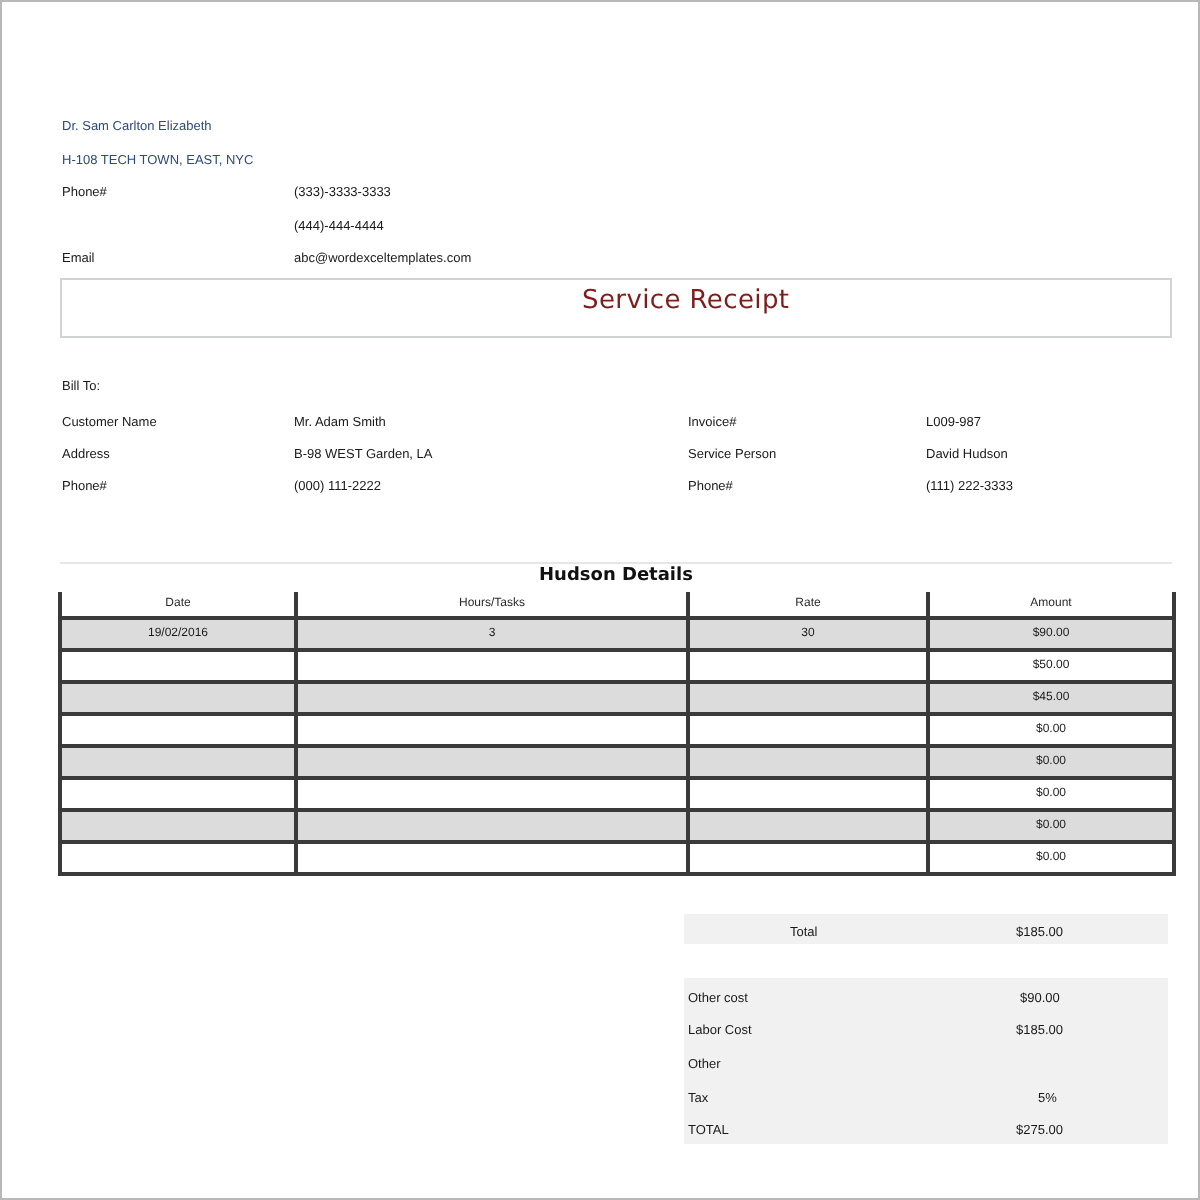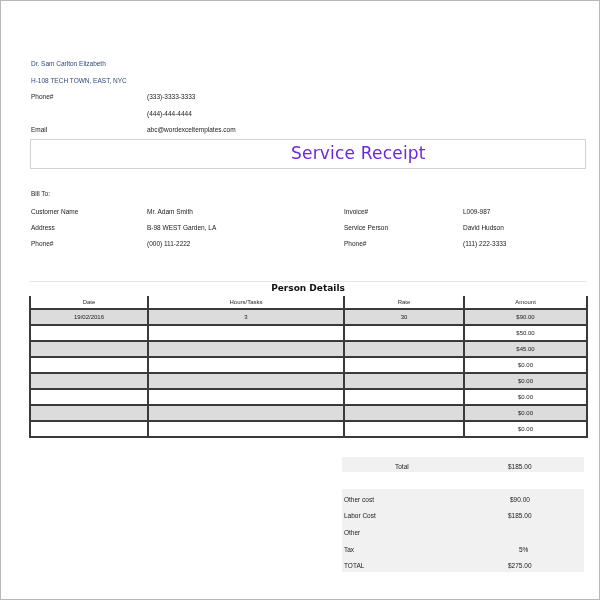--- a/index.html
+++ b/index.html
@@ -9,22 +9,22 @@
   .abs { position: absolute; white-space: nowrap; font-size: 6.5px; line-height: 8px; }
   .company { color: #2e4a7a; }
   .lbl { color: #1a1a1a; }
   .val { color: #1a1a1a; }
   .title-box {
     position: absolute; left: 30px; top: 139px; width: 556px; height: 30px;
     border: 1px solid #cfd3d8; background: #fff;
   }
   .title-text {
     position: absolute; left: 291px; top: 143px;
-    font-family: "DejaVu Sans", sans-serif; font-size: 17px; font-weight: normal;
-    color: #6d28d9; letter-spacing: 0.2px; white-space: nowrap;
+    font-family: "DejaVu Sans", sans-serif; font-size: 13px; font-weight: normal;
+    color: #7f1d1d; letter-spacing: 0.2px; white-space: nowrap;
   }
   
   .svc-head-line { position: absolute; left: 30px; top: 281px; width: 556px; height: 1px; background: #e6e6e6; }
   .svc-title {
     position: absolute; left: 30px; top: 283px; width: 556px; text-align: center;
     font-size: 9px; font-weight: bold; color: #111; font-family: "DejaVu Sans", sans-serif;
   }
   table.svc {
     position: absolute; left: 29px; top: 296px; width: 557px;
     border-collapse: collapse; table-layout: fixed;
@@ -67,21 +67,21 @@
 <div class="abs val" style="left:147px;top:240px;">(000) 111-2222</div>
 
 <div class="abs lbl" style="left:344px;top:208px;">Invoice#</div>
 <div class="abs val" style="left:463px;top:208px;">L009-987</div>
 <div class="abs lbl" style="left:344px;top:224px;">Service Person</div>
 <div class="abs val" style="left:463px;top:224px;">David Hudson</div>
 <div class="abs lbl" style="left:344px;top:240px;">Phone#</div>
 <div class="abs val" style="left:463px;top:240px;">(111) 222-3333</div>
 
 <div class="svc-head-line"></div>
-<div class="svc-title">Person Details</div>
+<div class="svc-title">Hudson Details</div>
 
 <table class="svc">
   <colgroup>
     <col style="width:118px">
       <col style="width:196px">
       <col style="width:120px">
       <col style="width:123px">
   </colgroup>
   <thead>
     <tr>

